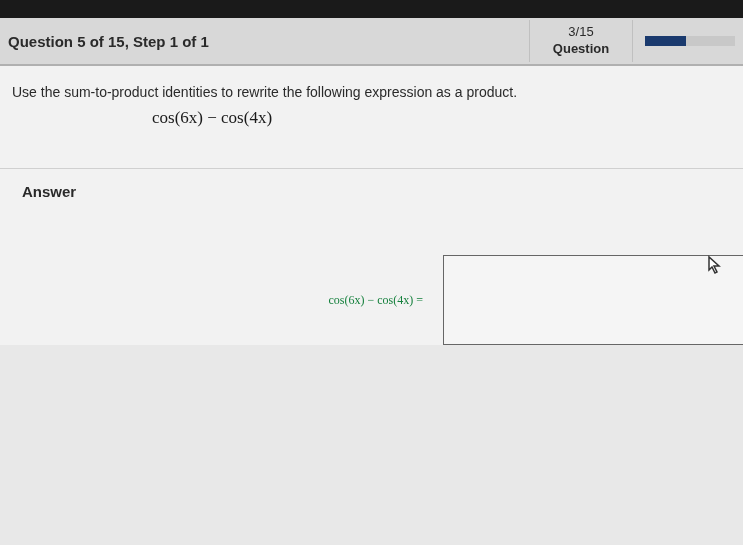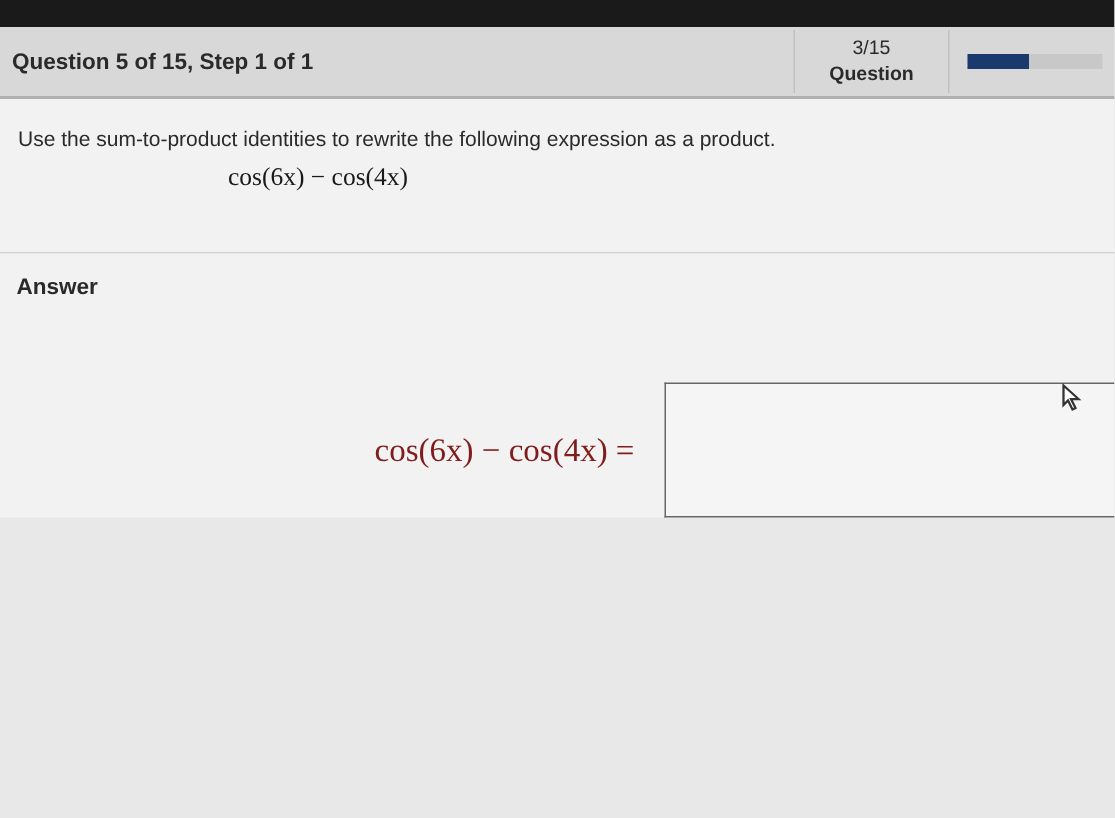--- a/index.html
+++ b/index.html
@@ -77,38 +77,38 @@
       font-size: 17px;
       color: #1a1a1a;
       padding-bottom: 40px;
       padding-left: 140px;
     }
     .divider {
       border-top: 1px solid #d0d0d0;
     }
     .answer-section {
       background: #f2f2f2;
-      padding: 14px 0 0 11px;
+      padding: 14px 0 0 22px;
     }
     .answer-label {
       font-size: 15px;
       font-weight: 600;
       color: #2a2a2a;
     }
     .answer-row {
       display: flex;
       align-items: center;
       justify-content: flex-end;
       margin-top: 55px;
       padding-right: 0;
     }
     .answer-expression {
       font-family: 'Times New Roman', serif;
-      font-size: 22px;
-      color: #7f1d1d;
+      font-size: 12px;
+      color: #15803d;
       margin-right: 20px;
     }
     .answer-input {
       width: 300px;
       height: 90px;
       border: 1px solid #666;
       background: #f5f5f5;
       font-family: 'Times New Roman', serif;
       font-size: 16px;
       padding: 8px;

